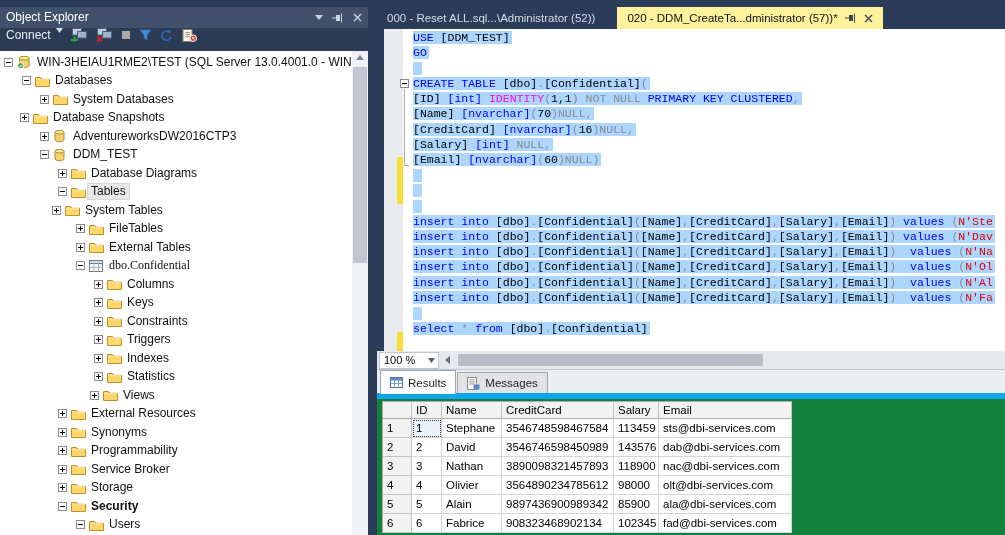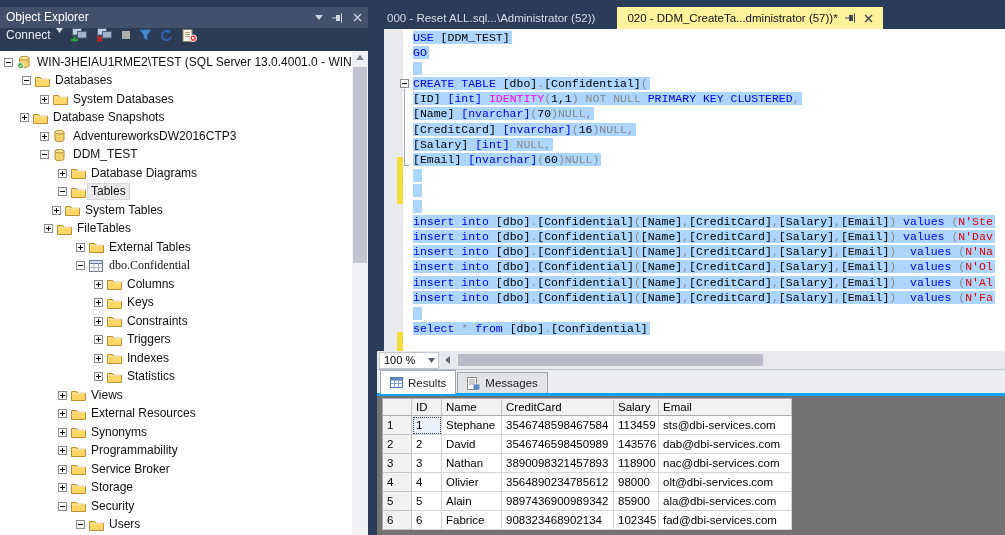--- a/index.html
+++ b/index.html
@@ -60,21 +60,21 @@
   #htrack{flex:1;height:14px;position:relative;}
   #hthumb{position:absolute;left:2px;top:1px;width:305px;height:12px;background:#B9BCC6;}
 
   
   #results{position:absolute;left:377px;top:369px;right:0;bottom:0;background:#EDEEF1;border-top:1px solid #BCC3CF;}
   #rtabs{height:23px;display:flex;align-items:flex-end;padding-left:3px;position:relative;z-index:2;}
   .rtab{display:flex;align-items:center;gap:5px;padding:0 9px;height:20px;font-size:11.5px;color:#222;
         background:#E2E3E6;border:1px solid #9FA4AE;border-bottom:none;margin-right:1px;}
   .rtab.active{background:#fff;height:23px;margin-bottom:-1px;}
   .rtab .icn{display:flex;align-items:center;}
-  #grid-area{position:absolute;left:0;top:23px;right:0;bottom:0;background:#737373;border-top:3px solid #0ea5e9;}
+  #grid-area{position:absolute;left:0;top:23px;right:0;bottom:0;background:#15803d;border-top:6px solid #0ea5e9;}
   #grid{position:absolute;left:5px;top:2px;font-size:11.5px;color:#000;}
   .grow{display:flex;}
   .gcell{border-right:1px solid #D5D5D5;border-bottom:1px solid #D5D5D5;padding-left:4px;display:flex;
          align-items:center;height:19px;background:#fff;overflow:hidden;white-space:nowrap;box-sizing:border-box;}
   .gcell.hdr{background:#F2F2F2;border-right:1px solid #C3C3C3;border-bottom:1px solid #ABABAB;height:18px;border-top:1px solid #ABABAB;}
   .gcell.rowhdr{background:#F2F2F2;border-right:1px solid #C3C3C3;border-bottom:1px solid #C3C3C3;}
   .gcell.first{border-left:1px solid #ABABAB;}
   .gcell.focus{outline:1px dotted #3B3B3B;outline-offset:-2px;background:#E9F1FB;}
   .icn svg{display:block;}
 </style>
@@ -294,21 +294,21 @@
               </svg>
             </span>
             <span class="ticon icn">
               <svg width="15" height="12">
                 <path d="M0.5 11.5v-9h5l1.3 1.8h7.7v7.2z" fill="#FFD768" stroke="#BC9032"></path>
                 <path d="M1 4.6h13" stroke="#F7E4A4"></path>
               </svg>
             </span>
             <span class="tlabel">System Tables</span>
           </div>
-          <div class="trow" style="padding-left: 44px;">
+          <div class="trow" style="padding-left: 76px;">
             <span class="texp icn">
               <svg width="9" height="9">
                 <rect x="0.5" y="0.5" width="8" height="8" fill="#fff" stroke="#8C8C8C"></rect>
                 <line x1="2" y1="4.5" x2="7" y2="4.5" stroke="#000"></line>
                 <line x1="4.5" y1="2" x2="4.5" y2="7" stroke="#000"></line>
               </svg>
             </span>
             <span class="ticon icn">
               <svg width="15" height="12">
                 <path d="M0.5 11.5v-9h5l1.3 1.8h7.7v7.2z" fill="#FFD768" stroke="#BC9032"></path>
@@ -440,21 +440,21 @@
               </svg>
             </span>
             <span class="ticon icn">
               <svg width="15" height="12">
                 <path d="M0.5 11.5v-9h5l1.3 1.8h7.7v7.2z" fill="#FFD768" stroke="#BC9032"></path>
                 <path d="M1 4.6h13" stroke="#F7E4A4"></path>
               </svg>
             </span>
             <span class="tlabel">Statistics</span>
           </div>
-          <div class="trow" style="padding-left: 58px; text-align: right;">
+          <div class="trow" style="padding-left: 90px; text-align: right;">
             <span class="texp icn">
               <svg width="9" height="9">
                 <rect x="0.5" y="0.5" width="8" height="8" fill="#fff" stroke="#8C8C8C"></rect>
                 <line x1="2" y1="4.5" x2="7" y2="4.5" stroke="#000"></line>
                 <line x1="4.5" y1="2" x2="4.5" y2="7" stroke="#000"></line>
               </svg>
             </span>
             <span class="ticon icn">
               <svg width="15" height="12">
                 <path d="M0.5 11.5v-9h5l1.3 1.8h7.7v7.2z" fill="#FFD768" stroke="#BC9032"></path>
@@ -536,21 +536,21 @@
               </svg>
             </span>
             <span class="ticon icn">
               <svg width="15" height="12">
                 <path d="M0.5 11.5v-9h5l1.3 1.8h7.7v7.2z" fill="#FFD768" stroke="#BC9032"></path>
                 <path d="M1 4.6h13" stroke="#F7E4A4"></path>
               </svg>
             </span>
             <span class="tlabel">Storage</span>
           </div>
-          <div class="trow" style="padding-left: 58px;">
+          <div class="trow" style="padding-left: 58px; font-weight: bold;">
             <span class="texp icn">
               <svg width="9" height="9">
                 <rect x="0.5" y="0.5" width="8" height="8" fill="#fff" stroke="#8C8C8C"></rect>
                 <line x1="2" y1="4.5" x2="7" y2="4.5" stroke="#000"></line>
               </svg>
             </span>
             <span class="ticon icn">
               <svg width="15" height="12">
                 <path d="M0.5 11.5v-9h5l1.3 1.8h7.7v7.2z" fill="#FFD768" stroke="#BC9032"></path>
                 <path d="M1 4.6h13" stroke="#F7E4A4"></path>

